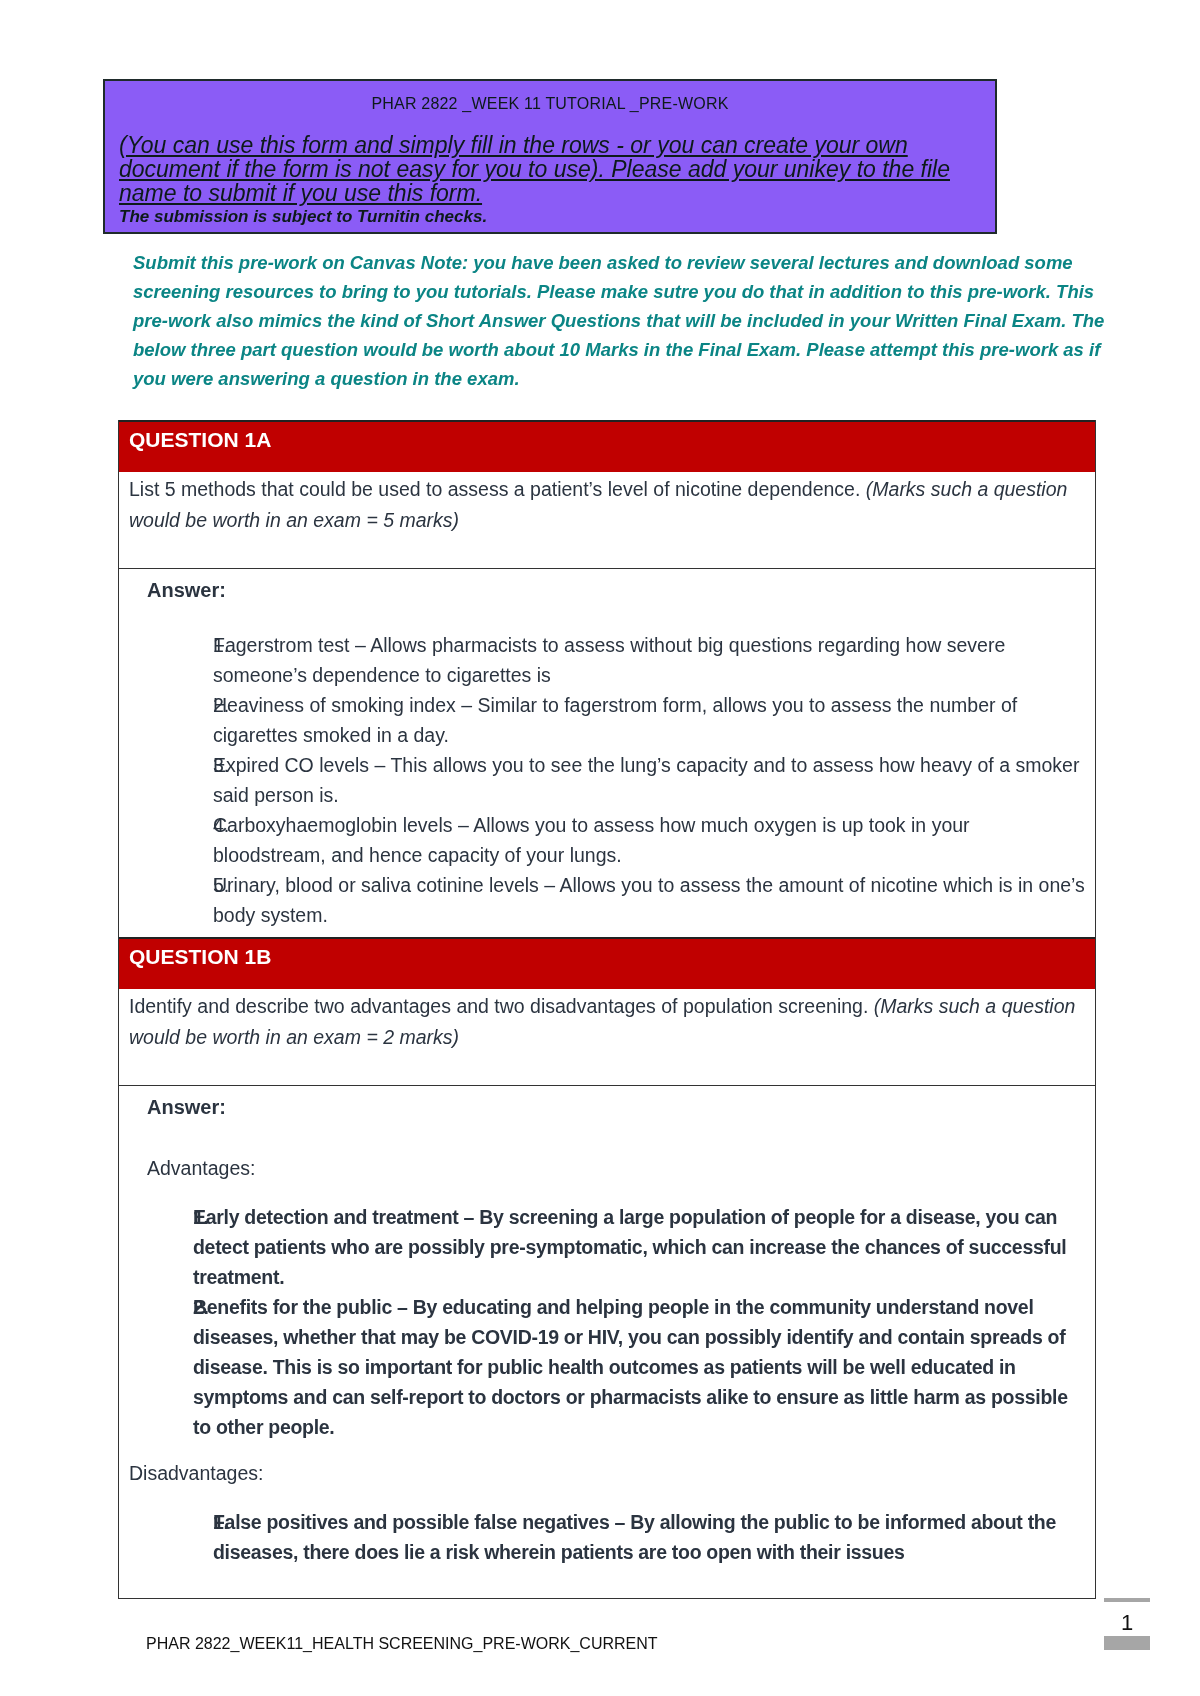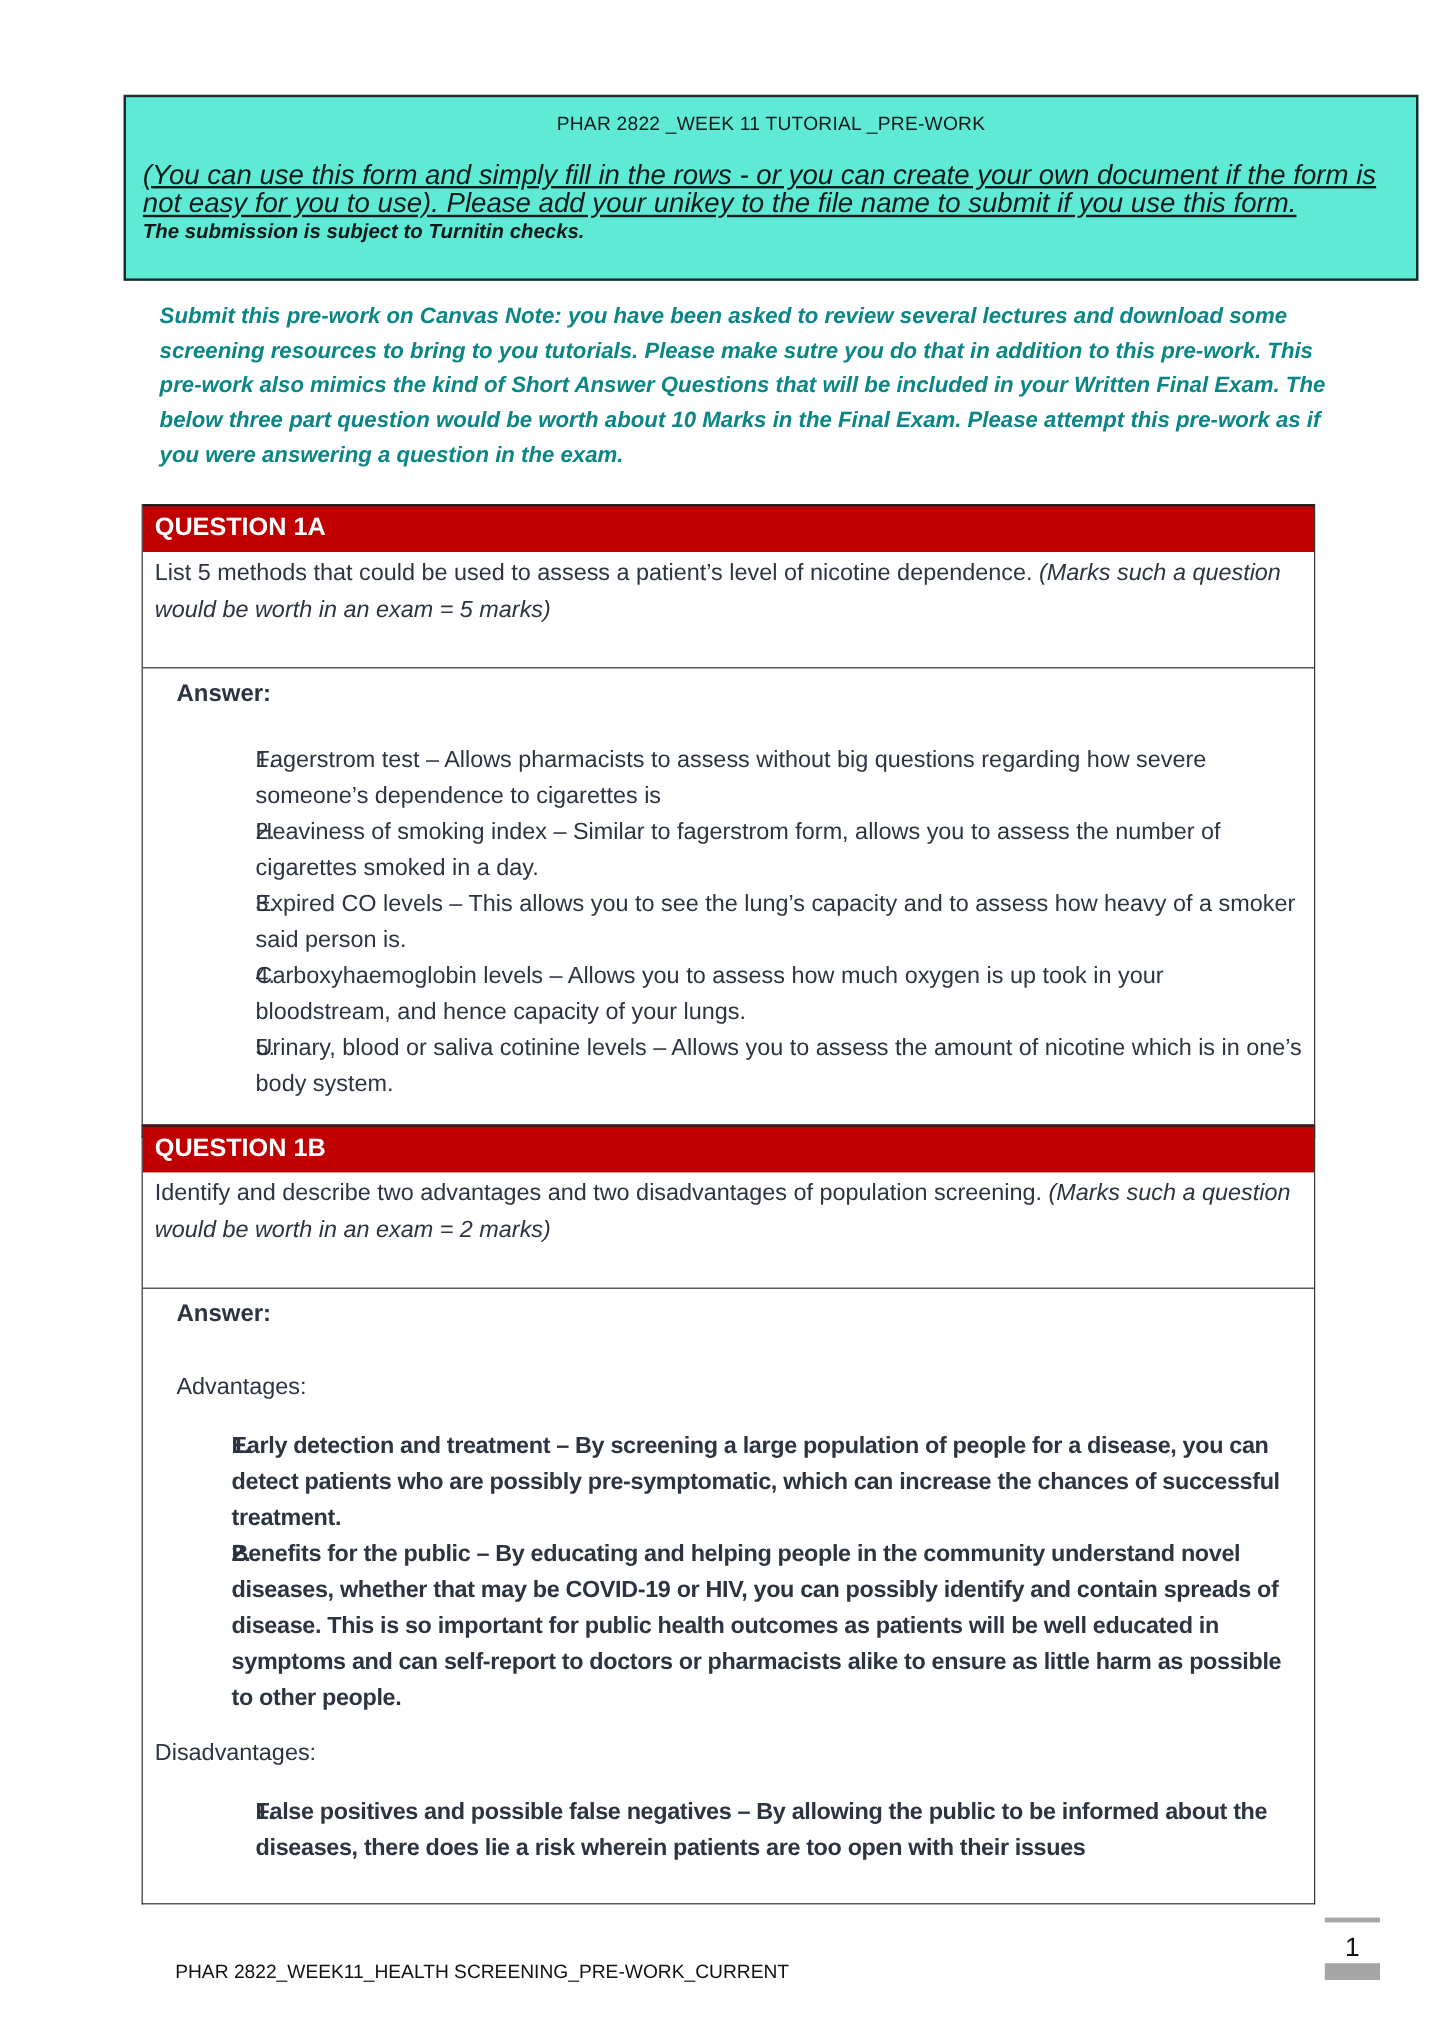--- a/index.html
+++ b/index.html
@@ -1,31 +1,31 @@
 <!DOCTYPE html>
 <html><head>
 <meta charset="utf-8">
 <style>
   * { box-sizing: border-box; margin: 0; padding: 0; }
   html, body { width: 1200px; height: 1696px; background: #ffffff; overflow: hidden; }
   body { position: relative; font-family: "Liberation Sans", sans-serif; color: #2b3440; }
   .header-box {
-    position: absolute; left: 103px; top: 79px; width: 1079px; height: 155px;
-    background: #5eead4; border: 2px solid #1f2b2b; color: #0b1f1f;
+    position: absolute; left: 103px; top: 79px; width: 894px; height: 155px;
+    background: #8b5cf6; border: 2px solid #1f2b2b; color: #0b1f1f;
     padding: 14px 14px 0 14px;
   }
   .header-title { text-align: center; font-size: 16px; letter-spacing: 0.2px; margin-bottom: 20px; color: #0d1a1a; }
   .header-note { font-style: italic; font-size: 23px; line-height: 24px; color: #0d1a1a; text-decoration: underline; }
   .header-turnitin { font-style: italic; font-weight: bold; font-size: 17px; line-height: 24px; color: #0d1a1a; }
   .intro {
     position: absolute; left: 133px; top: 248px; width: 975px;
     color: #0b8585; font-style: italic; font-weight: bold; font-size: 18.5px; line-height: 29px;
   }
   .qtable { position: absolute; left: 118px; width: 978px; border: 1.5px solid #333; border-top: none; }
-  .qhead { background: #c00000; color: #ffffff; font-weight: bold; font-size: 21px; padding: 6px 10px 4px 10px; border-top: 2px solid #222; height: 40px; }
+  .qhead { background: #c00000; color: #ffffff; font-weight: bold; font-size: 21px; padding: 6px 10px 4px 10px; border-top: 2px solid #222; height: 52px; }
   .qprompt { font-size: 19.5px; line-height: 31px; padding: 2px 10px 32px 10px; border-bottom: 1.5px solid #333; color: #2b3440; }
   .qprompt .marks { font-style: italic; }
   .answer { padding: 6px 10px 0 10px; font-size: 19.5px; color: #2b3440; }
   .answer-label { font-weight: bold; font-size: 20px; padding-left: 18px; margin-top: 4px; }
   ol.list { list-style: none; }
   ol.list li { position: relative; line-height: 30px; }
   ol.list li .num { position: absolute; left: 0; top: 0; }
   .list-a { margin: 28px 0 0 0; padding-left: 84px; }
   .list-a li .num { left: -36px; }
   .sublabel { padding-left: 18px; margin-top: 38px; }

